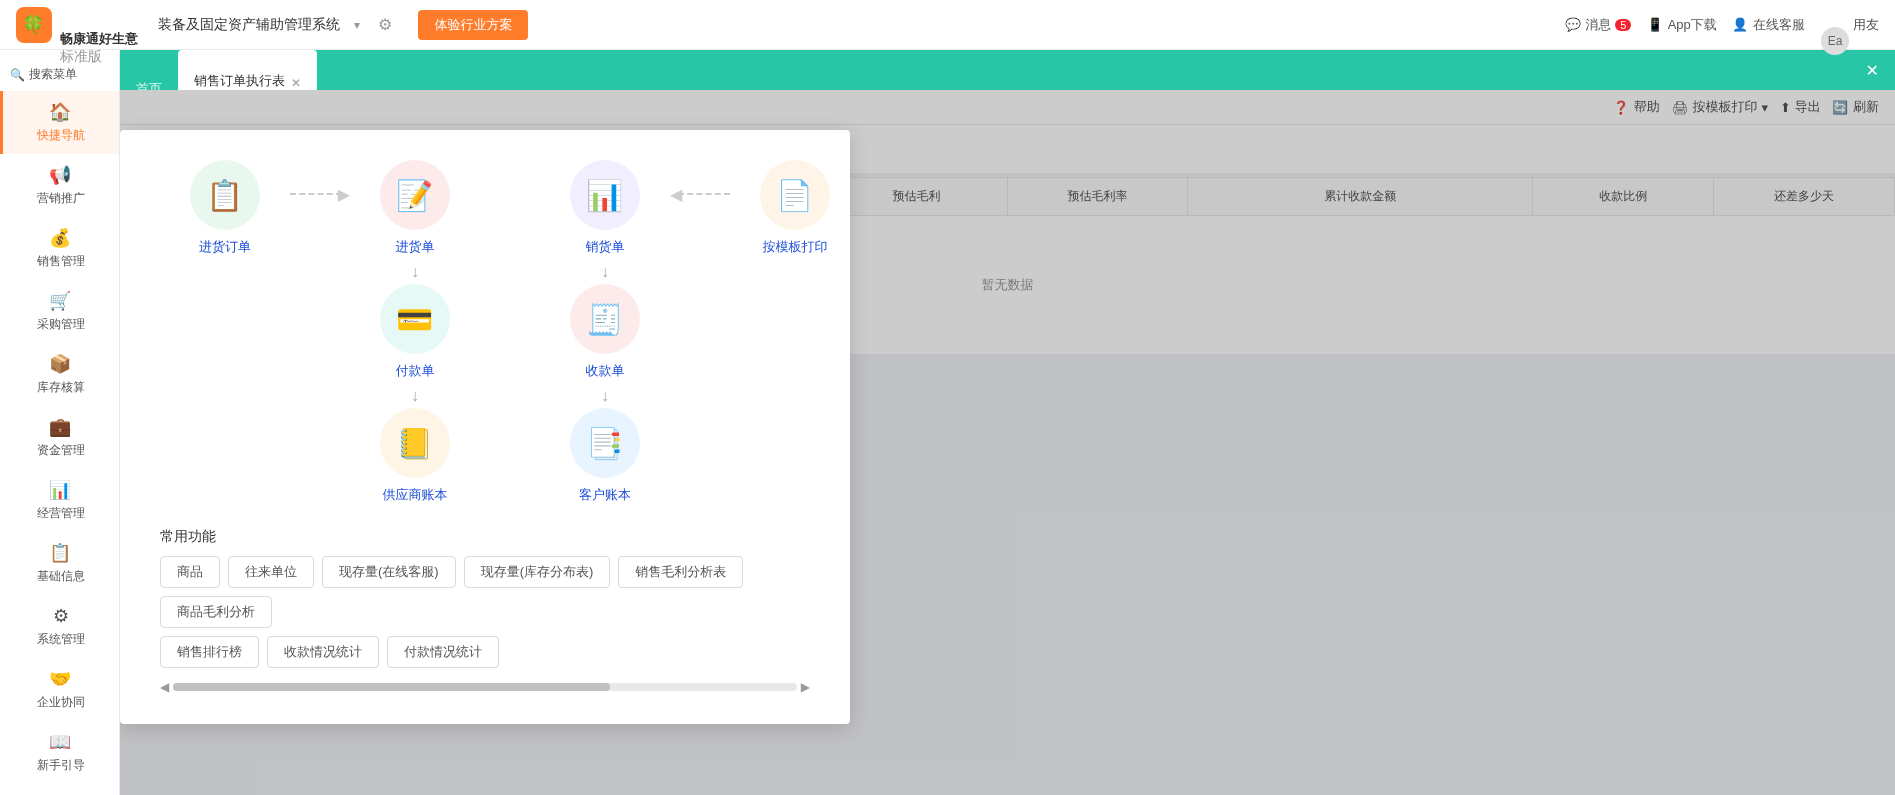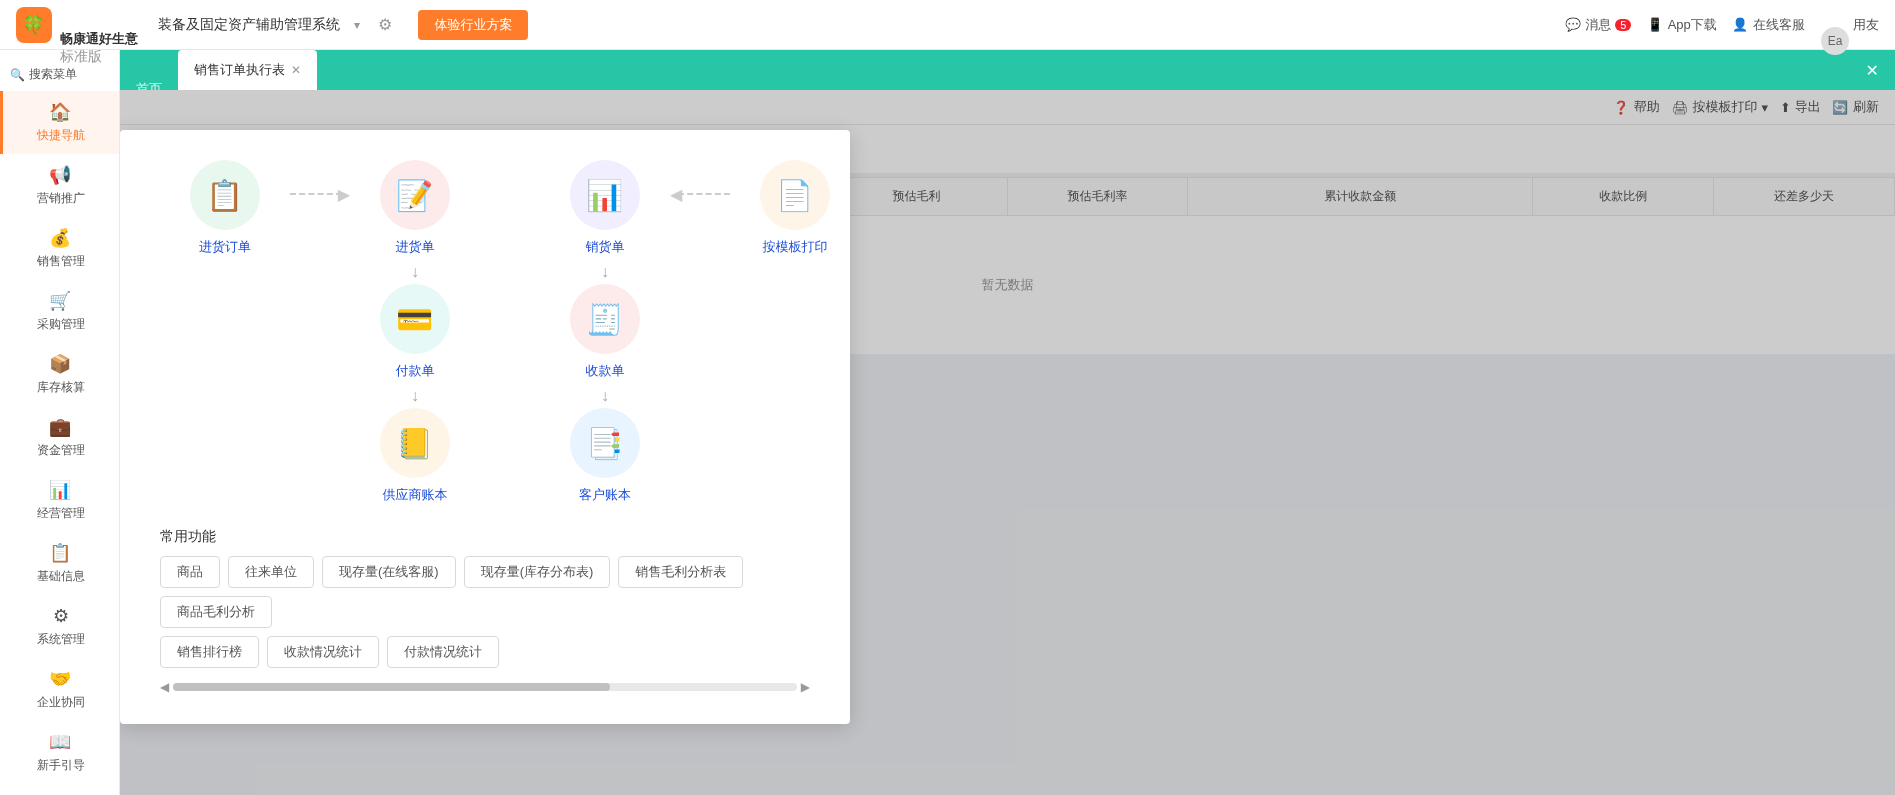--- a/index.html
+++ b/index.html
@@ -97,20 +97,21 @@
       cursor: pointer;
       font-size: 13px;
       color: rgba(255,255,255,0.85);
       gap: 6px;
     }
     .tab-item.home { background: transparent; margin-top: 38px; }
     .tab-item.active {
       background: #fff;
       color: #333;
       border-radius: 4px 4px 0 0;
+      align-items: flex-end;
     }
     .tab-close { font-size: 12px; cursor: pointer; color: #999; }
     .tab-bar-close { margin-left: auto; padding-right: 16px; color: white; cursor: pointer; font-size: 16px; }
 
     
     .page-toolbar {
       background: #fff;
       padding: 8px 16px;
       display: flex;
       align-items: center;

